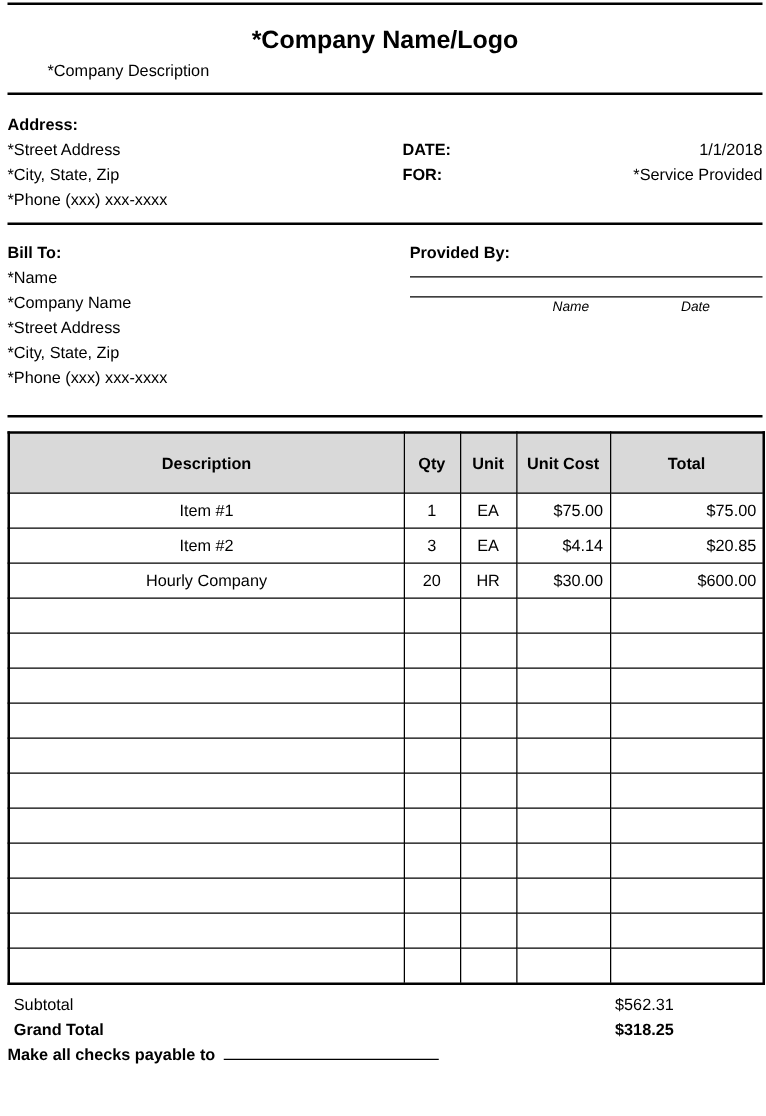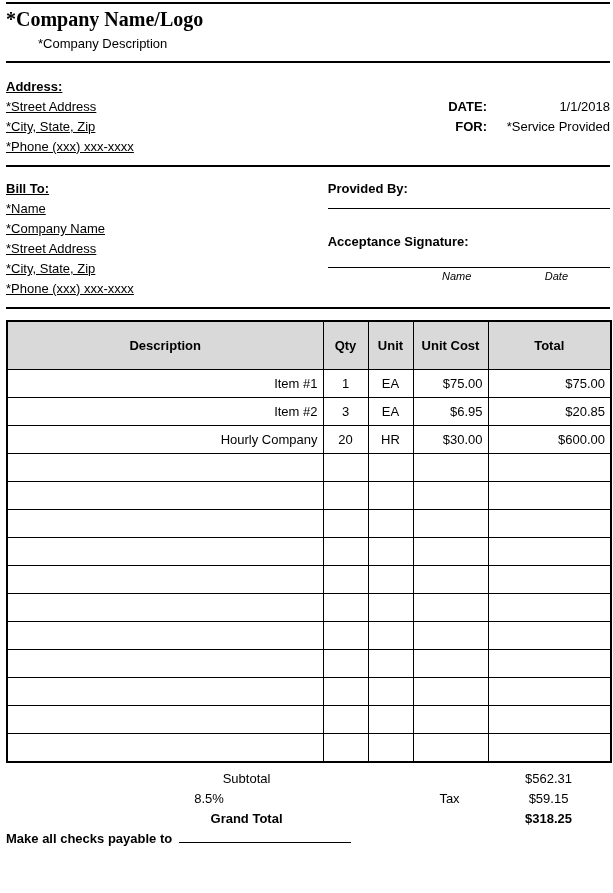--- a/index.html
+++ b/index.html
@@ -14,35 +14,35 @@
   .page { width: 613px; padding: 0 3px 8px 6px; }
 
   .rule { height: 2px; background: #000; }
   .rule.top { margin-top: 2px; }
   .rule.gap { margin-top: 7px; }
 
   .line { height: 20px; line-height: 20px; white-space: nowrap; }
   .bold { font-weight: bold; }
 
   
-  .header-row { display: flex; justify-content: flex-start; align-items: flex-start; margin-top: 2px; font-family: Liberation Serif, serif; }
+  .header-row { display: flex; justify-content: center; align-items: flex-start; margin-top: 15px; }
   .company-name { font-size: 20px; font-weight: bold; line-height: 26px; }
   .header-right { display: flex; width: 288px; padding-top: 5px; }
   .hr-label { flex: 1; text-align: right; font-weight: bold; }
   .hr-value { width: 123px; text-align: right; font-weight: bold; }
   .company-desc { margin-top: 2px; margin-left: 32px; }
 
   
   .two-col { display: flex; justify-content: space-between; }
-  .col-left { width: 316px; text-decoration: underline; }
+  .col-left { width: 316px; }
   .col-right { width: 288px; }
   .addr { margin-top: 14px; margin-bottom: 8px; }
-  .billto { margin-top: 12px; margin-bottom: 8px; gap: 12px; }
+  .billto { margin-top: 12px; margin-bottom: 20px; gap: 12px; }
   .pair { display: flex; }
-  .pair-label { flex: 1; text-align: right; font-weight: bold; }
+  .pair-label { flex: 1; text-align: left; font-weight: bold; }
   .pair-value { width: 123px; text-align: right; }
 
   
   .sig-line { border-bottom: 1px solid #000; margin-top: 9px; }
   .acceptance-label { margin-top: 23px; }
   .sig-line.second { margin-top: 15px; }
   .sig-captions { font-style: italic; font-size: 11px; padding-top: 2px; height: 16px; text-align: center; }
   .cap-name { display: inline-block; width: 172px; padding-left: 2px; }
 
   
@@ -62,30 +62,30 @@
     text-align: center;
     padding: 16px 4px;
   }
   .invoice-table td {
     border: 1px solid #000;
     height: 28px;
     padding: 0 5px;
     font-size: 13px;
     overflow: hidden;
   }
-  .invoice-table td:nth-child(1) { text-align: right; }
+  .invoice-table td:nth-child(1) { text-align: center; }
   .invoice-table td:nth-child(2),
   .invoice-table td:nth-child(3) { text-align: center; }
   .invoice-table td:nth-child(4),
   .invoice-table td:nth-child(5) { text-align: right; }
 
   
   table.totals-table { border-collapse: collapse; width: 604px; margin-top: 6px; table-layout: fixed; }
   .totals-table td { height: 20px; padding: 0 5px; font-size: 13px; white-space: nowrap; }
-  .r { text-align: center; }
+  .r { text-align: left; }
 
   
   .payable-row { height: 20px; line-height: 20px; font-weight: bold; }
   .blank-line { display: inline-block; width: 172px; border-bottom: 1px solid #000; height: 14px; margin-left: 3px; }
 </style>
 </head>
 <body>
 
 <div class="page">
 
@@ -125,21 +125,20 @@
       <div class="line bold">Bill To:</div>
       <div class="line">*Name</div>
       <div class="line">*Company Name</div>
       <div class="line">*Street Address</div>
       <div class="line">*City, State, Zip</div>
       <div class="line">*Phone (xxx) xxx-xxxx</div>
     </div>
     <div class="col-right">
       <div class="line bold">Provided By:</div>
       <div class="sig-line"></div>
-      <div class="line bold acceptance-label">Acceptance Signature:</div>
       <div class="sig-line second"></div>
       <div class="sig-captions">
         <span class="cap-name">Name</span>
         <span class="cap-date">Date</span>
       </div>
     </div>
   </div>
 
   <div class="rule"></div>
 
@@ -165,21 +164,21 @@
           <td>Item #1</td>
           <td>1</td>
           <td>EA</td>
           <td>$75.00</td>
           <td>$75.00</td>
         </tr>
         <tr>
           <td>Item #2</td>
           <td>3</td>
           <td>EA</td>
-          <td>$6.95</td>
+          <td>$4.14</td>
           <td>$20.85</td>
         </tr>
         <tr>
           <td>Hourly Company</td>
           <td>20</td>
           <td>HR</td>
           <td>$30.00</td>
           <td>$600.00</td>
         </tr>
         <tr>
@@ -269,25 +268,20 @@
         <col style="width:45px">
         <col style="width:75px">
         <col style="width:123px">
     </colgroup>
     <tbody>
       <tr>
         <td colspan="4" class="r">Subtotal</td>
         <td class="r">$562.31</td>
       </tr>
       <tr>
-        <td colspan="3" class="r">8.5%</td>
-        <td class="r">Tax</td>
-        <td class="r">$59.15</td>
-      </tr>
-      <tr>
         <td colspan="4" class="r bold">Grand Total</td>
         <td class="r bold">$318.25</td>
       </tr>
     </tbody>
   </table>
 
   <div class="payable-row">
     <span>Make all checks payable to</span>
     <span class="blank-line"></span>
   </div>

